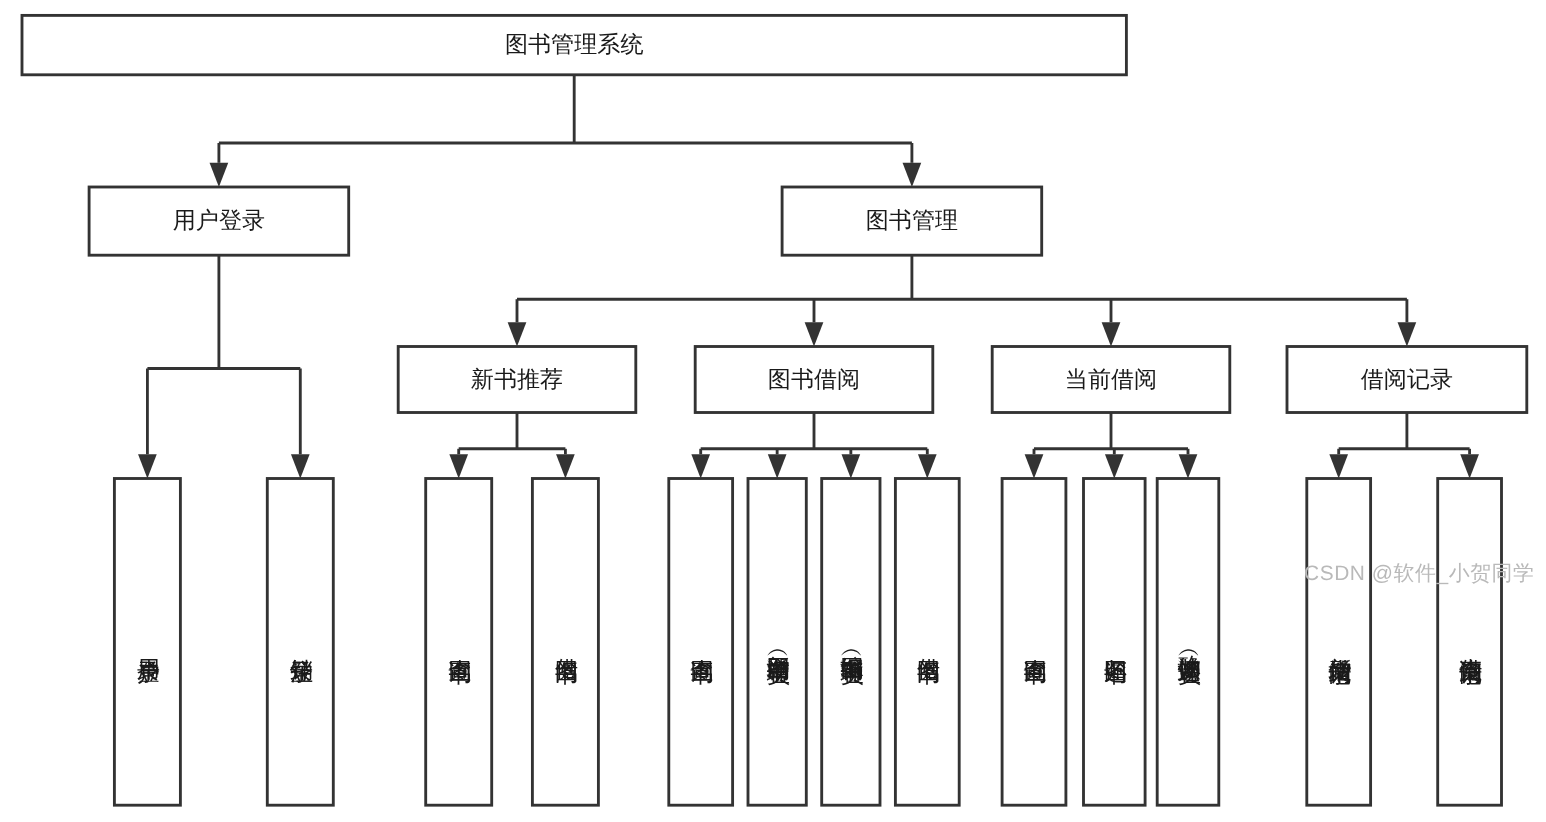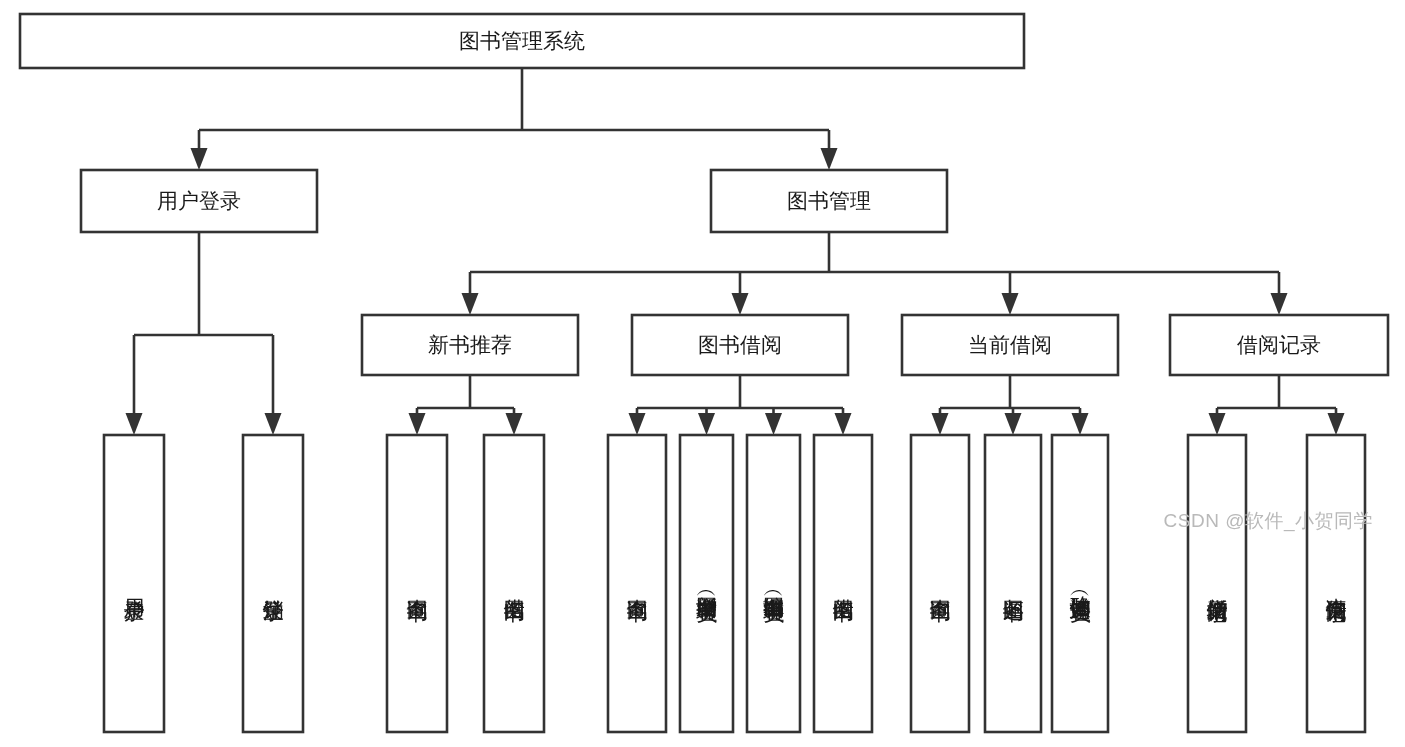--- a/index.html
+++ b/index.html
@@ -61,21 +61,21 @@
     line-height: 1.06;
     color: #1a1a1a;
     writing-mode: vertical-rl;
     text-orientation: upright;
     white-space: nowrap;
     letter-spacing: 1px;
     pointer-events: none;
   }
   .watermark {
     position: absolute;
-    right: 32px;
+    right: 10px;
     bottom: 6px;
     font-family: "Liberation Sans", "DejaVu Sans", sans-serif;
     font-size: 19px;
     color: #b9b9b9;
     white-space: nowrap;
     letter-spacing: 0.5px;
   }
 </style>
 </head>
 <body>

